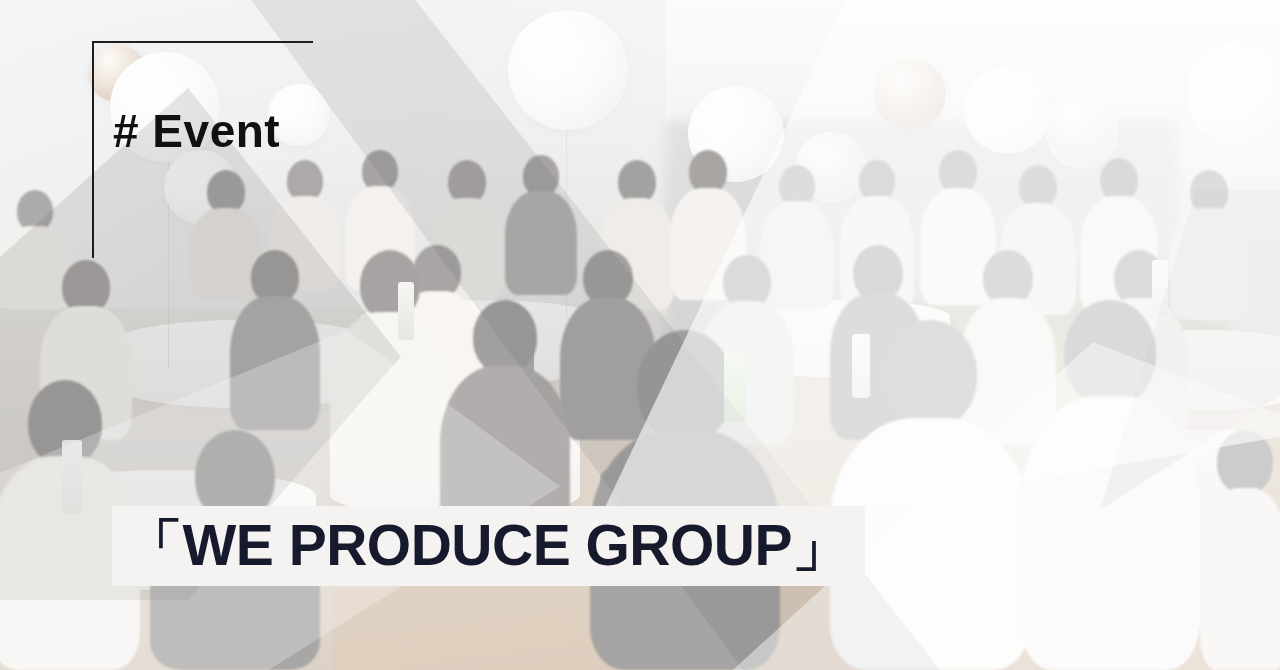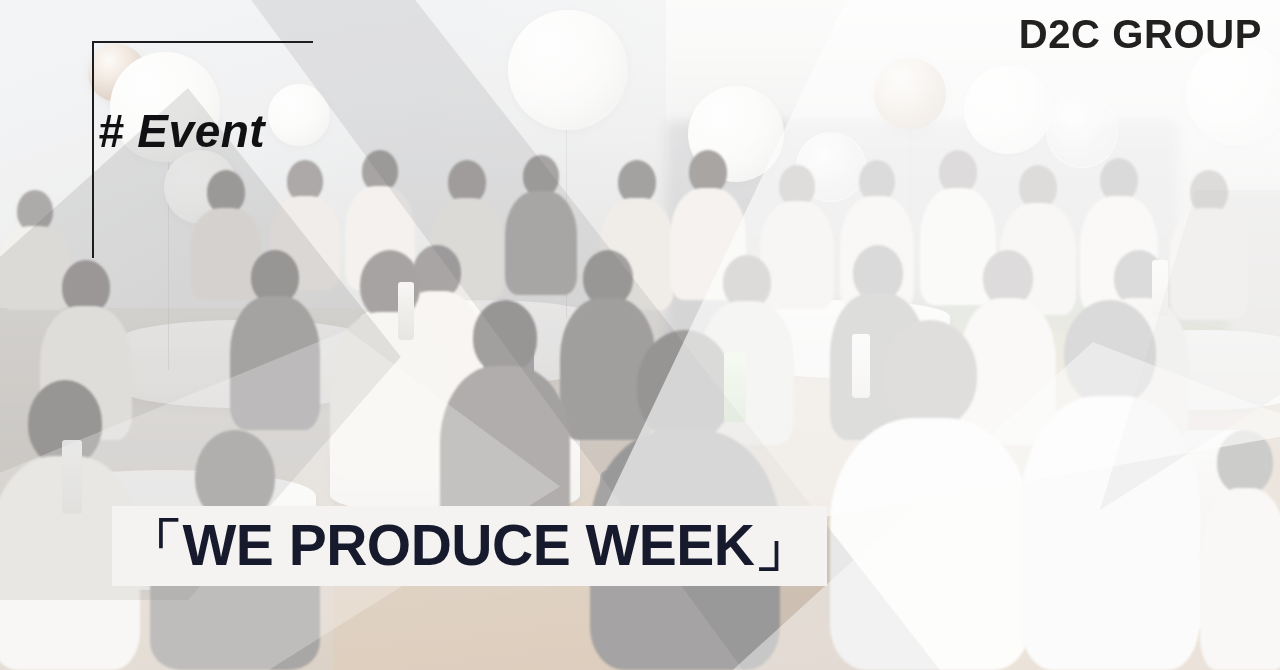--- a/index.html
+++ b/index.html
@@ -148,23 +148,23 @@
     position:absolute;left:92px;top:41px;width:221px;height:2px;
     background:#1d1d1f;
   }
   .frame-v{
     position:absolute;left:92px;top:41px;width:2px;height:217px;
     background:#1d1d1f;
   }
 
   
   .tag{
-    position:absolute;left:98px;top:108px;
+    position:absolute;left:113px;top:108px;
     font-size:46px;line-height:1;
-    font-weight:bold;font-style:italic;
+    font-weight:bold;
     letter-spacing:.5px;
     color:#111114;
     white-space:nowrap;
   }
   .logo{
     position:absolute;right:18px;top:14px;
     font-size:40px;line-height:1;
     font-weight:bold;
     letter-spacing:.6px;
     color:#23211f;
@@ -372,18 +372,17 @@
   <div class="wedge wedge-rs"></div>
   <div class="wedge wedge-tr"></div>
   <div class="wedge wedge-br"></div>
   <div class="veil2"></div>
 
   <div class="frame-h"></div>
   <div class="frame-v"></div>
 
   <div class="tag"># Event</div>
 
-  <div class="logo">D2C GROUP</div>
-
-
-  <div class="band band-2">「WE PRODUCE WEEK」</div>
+
+
+  <div class="band band-2">「WE PRODUCE GROUP」</div>
 
 </div>
 
 </body></html>

